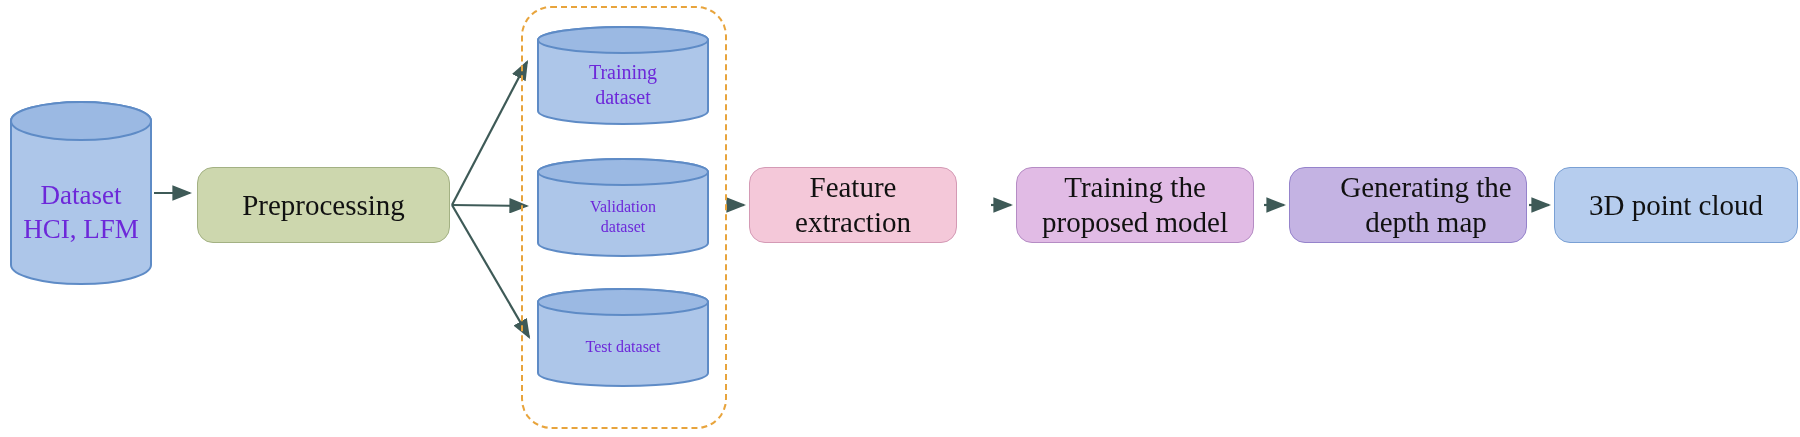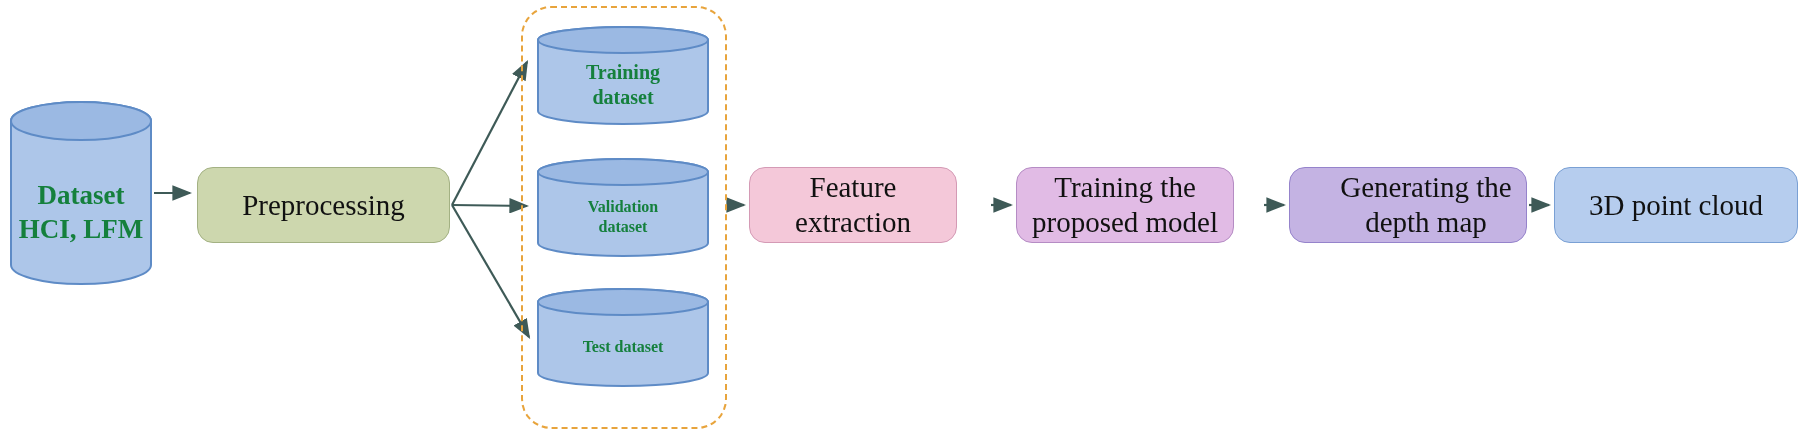--- a/index.html
+++ b/index.html
@@ -9,39 +9,38 @@
     background:#ffffff;
     font-family:"Liberation Serif","DejaVu Serif",serif;
     overflow:hidden;
   }
   .abs{position:absolute;}
   .node-label{
     position:absolute;left:0;right:0;
     display:flex;align-items:center;justify-content:center;
     text-align:center;
     white-space:pre-line;
-    color:#15803d;
-    font-weight:bold;
+    color:#6d28d9;
   }
   .box{
     position:absolute;
     height:76px;
     border-radius:16px;
     display:flex;align-items:center;justify-content:center;
     text-align:center;
     font-size:29px;
     line-height:1.2;
     color:#111111;
     white-space:pre-line;
     box-sizing:border-box;
     border:1.5px solid transparent;
   }
   .box-preprocessing{left:197px;top:167px;width:253px;background:#cdd7ae;border-color:#a3b183;}
   .box-feature{left:749px;top:167px;width:208px;background:#f4c8d9;border-color:#d49ab5;}
-  .box-training{left:1016px;top:167px;width:218px;background:#e1bbe5;border-color:#b58cc4;}
+  .box-training{left:1016px;top:167px;width:238px;background:#e1bbe5;border-color:#b58cc4;}
   .box-depth{left:1289px;top:167px;width:238px;background:#c4b3e3;border-color:#9583cb;padding-left:36px;}
   .box-cloud{left:1554px;top:167px;width:244px;background:#b6cdee;border-color:#7aa0d4;}
 
   .cylinder{position:absolute;}
   .cylinder svg{display:block;}
 
   .group-dashed{
     position:absolute;
     left:521px;top:6px;width:206px;height:423px;
     border:2px dashed #e8a43c;

